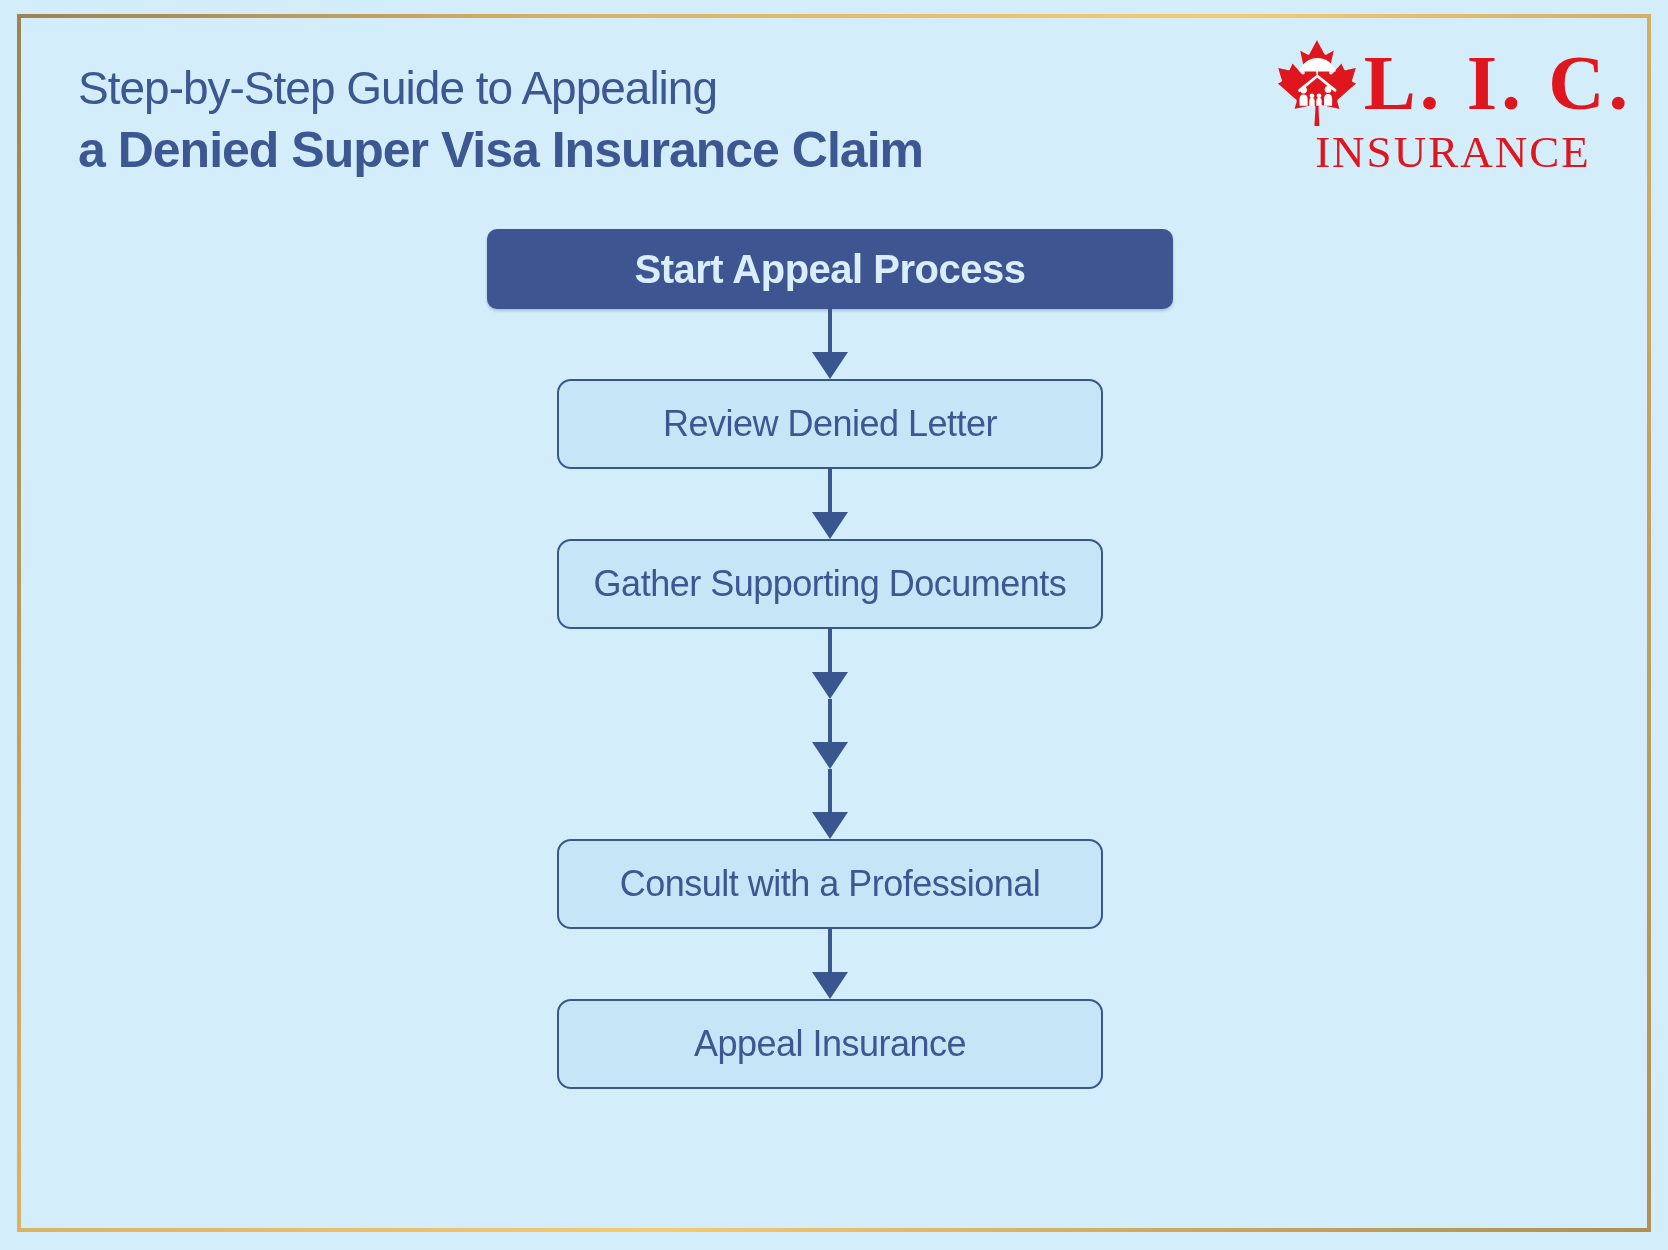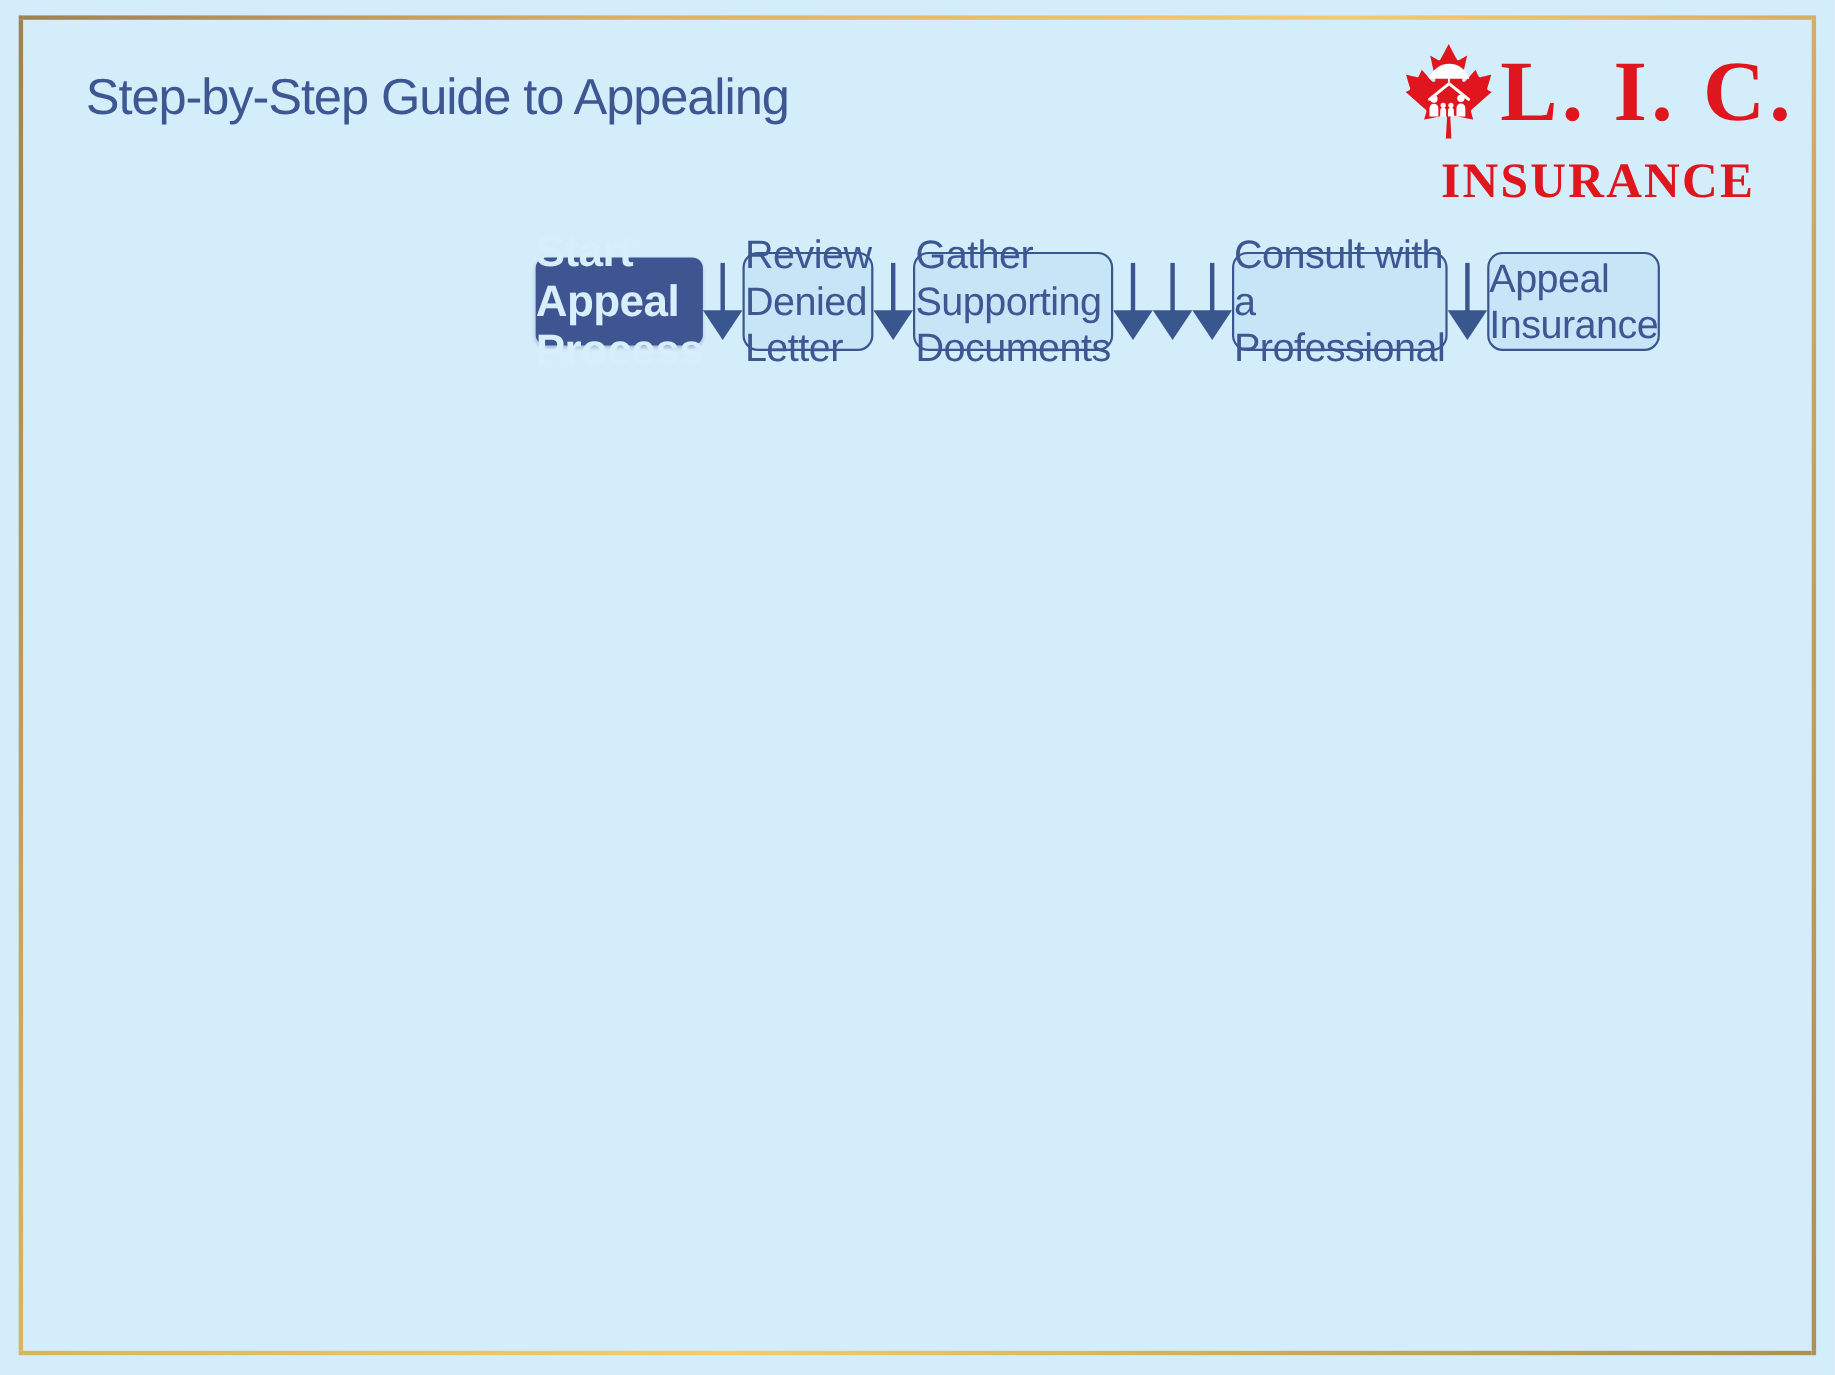--- a/index.html
+++ b/index.html
@@ -32,27 +32,27 @@
   .title .t1{font-size:46px;font-weight:400;line-height:1.25;}
   .title .t2{font-size:50px;font-weight:700;line-height:1.3;}
   .logo{position:absolute;top:38px;right:36px;color:var(--logo-red);text-align:center;}
   .logo-top{display:flex;align-items:center;gap:4px;justify-content:flex-end;}
   .logo-leaf{width:86px;height:90px;display:block;}
   .logo-name{
     font-family:"Liberation Serif",serif;font-weight:700;
     font-size:78px;line-height:1;letter-spacing:4px;white-space:nowrap;
   }
   .logo-sub{
-    font-family:"Liberation Serif",serif;font-weight:700;
-    font-size:45px;line-height:1;letter-spacing:2px;margin-top:14px;white-space:nowrap;
+    font-family:"Liberation Serif",serif;font-weight:400;
+    font-size:45px;line-height:1;letter-spacing:2px;margin-top:2px;white-space:nowrap;
   }
   
   .flow{
     position:absolute;left:487px;top:229px;width:686px;
-    display:flex;flex-direction:row;align-items:center;
+    display:flex;flex-direction:column;align-items:center;
   }
   .start-box{
     width:686px;height:80px;
     background:var(--start-fill);
     border-radius:10px;
     display:flex;align-items:center;justify-content:center;
     box-shadow:0 2px 3px rgba(40,60,110,0.25);
   }
   .start-box span{
     color:var(--start-text);font-size:40px;font-weight:700;letter-spacing:-0.5px;
@@ -78,20 +78,21 @@
   }
 </style>
 </head>
 <body>
 
 <div class="canvas">
   <div class="frame"></div>
 
   <div class="title">
     <div class="t1">Step-by-Step Guide to Appealing</div>
+    <div class="t2">a Denied Super Visa Insurance Claim</div>
   </div>
 
   <div class="logo">
     <div class="logo-top">
       <svg class="logo-leaf" viewBox="0 0 512 512" aria-hidden="true">
         <path fill="var(--logo-red)" d="M383.8 351.7c2.5-2.5 105.2-92.4 105.2-92.4l-17.5-7.5c-10-4.9-7.4-11.5-5-17.4 2.4-7.6 20.1-67.3 20.1-67.3s-47.7 10-57.7 12.5c-7.5 2.4-10-2.5-12.5-7.5s-15-32.4-15-32.4-52.6 59.9-55.1 62.3c-10 7.5-20.1 0-17.6-10 0-10 27.6-129.6 27.6-129.6s-30.1 17.4-40.1 22.4c-7.5 5-12.6 5-17.6-5C293.5 72.3 255.9 0 255.9 0s-37.5 72.3-42.5 79.8c-5 10-10 10-17.6 5-10-5-40.1-22.4-40.1-22.4s27.6 119.6 27.6 129.6c2.5 10-7.5 17.5-17.6 10-2.5-2.5-55.1-62.3-55.1-62.3S98.1 167 95.6 172s-5 9.9-12.5 7.5C73 177 25.4 167 25.4 167s17.6 59.7 20.1 67.3c2.4 6 5 12.5-5 17.4L23 259.3s102.6 89.9 105.2 92.4c5.1 5 10 7.5 5.1 22.5-5.1 15-10.1 35.1-10.1 35.1s95.2-20.1 105.3-22.6c8.7-.9 18.3 2.5 18.3 12.5S241 512 241 512h30s-5.8-102.7-5.8-112.8 9.5-13.4 18.3-12.5c10 2.5 105.3 22.6 105.3 22.6s-5-20.1-10.1-35.1c-4.9-15-.1-17.5 5.1-22.5z"></path>
 
         <path fill="#fff" d="M150 188 A114 114 0 0 1 368 188 Z"></path>
         <rect fill="#fff" x="252" y="150" width="10" height="56"></rect>
         <path fill="none" stroke="#fff" stroke-width="16" stroke-linecap="round" d="M152 300 L258 214 L364 300"></path>

